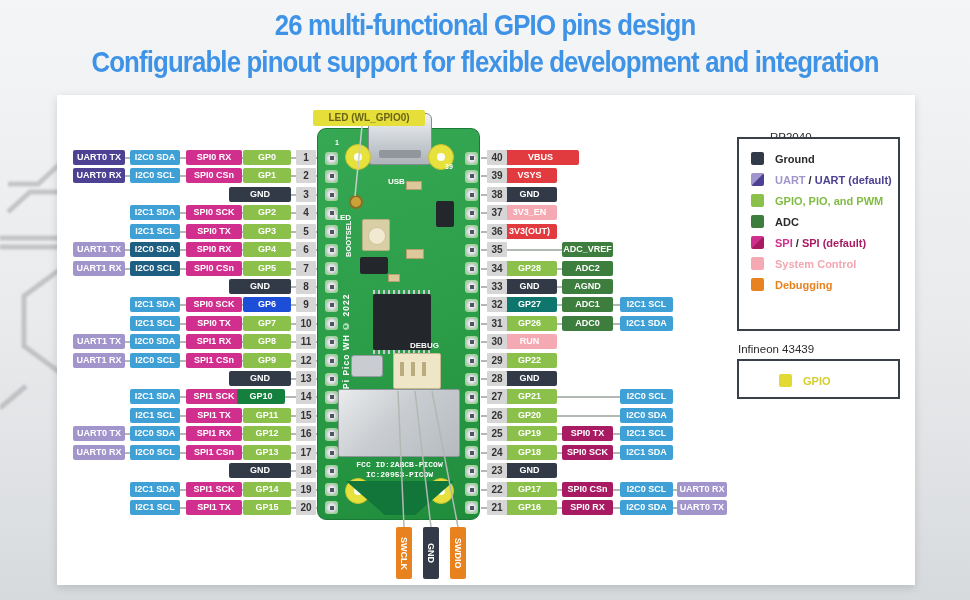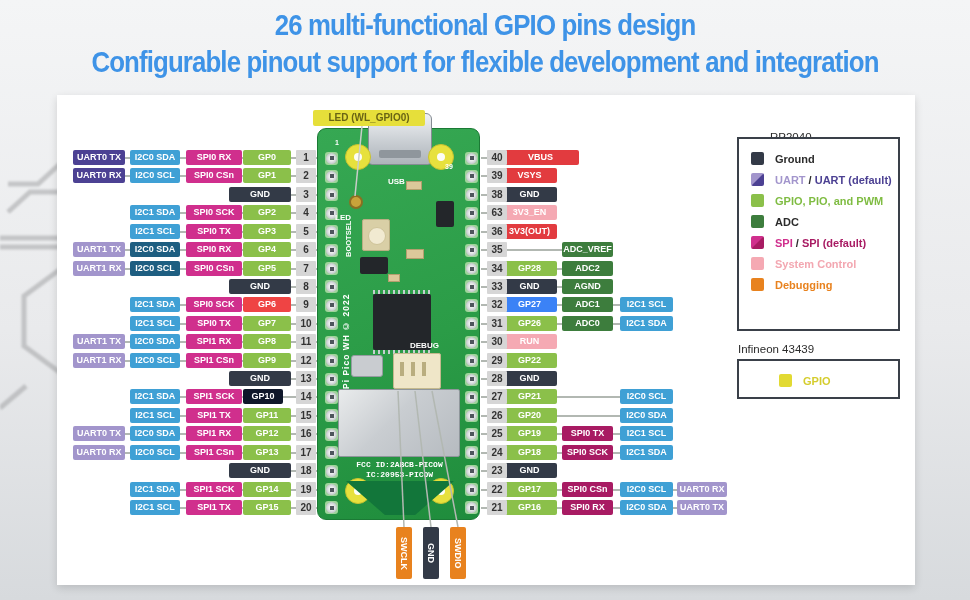--- a/index.html
+++ b/index.html
@@ -168,21 +168,21 @@
       </div>
       <div class="pin-row" style="top: 183.94px;">
         <div class="pline" style="left: 178px; width: 84px;"></div>
         <div class="pbox" style="left: 172px; width: 62px; background: rgb(51, 58, 71);">GND</div>
         <div class="pnum" style="left: 239px;">8</div>
       </div>
       <div class="pin-row" style="top: 202.36px;">
         <div class="pline" style="left: 79px; width: 183px;"></div>
         <div class="pbox" style="left: 73px; width: 50px; background: rgb(63, 160, 213);">I2C1 SDA</div>
         <div class="pbox" style="left: 129px; width: 56px; background: rgb(208, 47, 141);">SPI0 SCK</div>
-        <div class="pbox" style="left: 186px; width: 48px; background: #ef4444;">GP6</div>
+        <div class="pbox" style="left: 186px; width: 48px; background: #1d4ed8;">GP6</div>
         <div class="pnum" style="left: 239px;">9</div>
       </div>
       <div class="pin-row" style="top: 220.78px;">
         <div class="pline" style="left: 79px; width: 183px;"></div>
         <div class="pbox" style="left: 73px; width: 50px; background: rgb(63, 160, 213);">I2C1 SCL</div>
         <div class="pbox" style="left: 129px; width: 56px; background: rgb(208, 47, 141);">SPI0 TX</div>
         <div class="pbox" style="left: 186px; width: 48px; background: rgb(139, 192, 74);">GP7</div>
         <div class="pnum" style="left: 239px;">10</div>
       </div>
       <div class="pin-row" style="top: 239.2px;">
@@ -203,21 +203,21 @@
       </div>
       <div class="pin-row" style="top: 276.04px;">
         <div class="pline" style="left: 178px; width: 84px;"></div>
         <div class="pbox" style="left: 172px; width: 62px; background: rgb(51, 58, 71);">GND</div>
         <div class="pnum" style="left: 239px;">13</div>
       </div>
       <div class="pin-row" style="top: 294.46px;">
         <div class="pline" style="left: 79px; width: 183px;"></div>
         <div class="pbox" style="left: 73px; width: 50px; background: rgb(63, 160, 213);">I2C1 SDA</div>
         <div class="pbox" style="left: 129px; width: 56px; background: rgb(208, 47, 141);">SPI1 SCK</div>
-        <div class="pbox" style="left: 186px; width: 40px; background: #0f172a;">GP10</div>
+        <div class="pbox" style="left: 180px; width: 48px; background: #15803d;">GP10</div>
         <div class="pnum" style="left: 239px;">14</div>
       </div>
       <div class="pin-row" style="top: 312.88px;">
         <div class="pline" style="left: 79px; width: 183px;"></div>
         <div class="pbox" style="left: 73px; width: 50px; background: rgb(63, 160, 213);">I2C1 SCL</div>
         <div class="pbox" style="left: 129px; width: 56px; background: rgb(208, 47, 141);">SPI1 TX</div>
         <div class="pbox" style="left: 186px; width: 48px; background: rgb(139, 192, 74);">GP11</div>
         <div class="pnum" style="left: 239px;">15</div>
       </div>
       <div class="pin-row" style="top: 331.3px;">
@@ -268,21 +268,21 @@
         <div class="pnum" style="left: 430px;">39</div>
       </div>
       <div class="pin-row" style="top: 91.84px;">
         <div class="pline" style="left: 424px; width: 70px;"></div>
         <div class="pbox" style="left: 445px; width: 55px; background: rgb(51, 58, 71);">GND</div>
         <div class="pnum" style="left: 430px;">38</div>
       </div>
       <div class="pin-row" style="top: 110.26px;">
         <div class="pline" style="left: 424px; width: 70px;"></div>
         <div class="pbox" style="left: 445px; width: 55px; background: rgb(245, 169, 179);">3V3_EN</div>
-        <div class="pnum" style="left: 430px;">63</div>
+        <div class="pnum" style="left: 430px;">37</div>
       </div>
       <div class="pin-row" style="top: 128.68px;">
         <div class="pline" style="left: 424px; width: 70px;"></div>
         <div class="pbox" style="left: 445px; width: 55px; background: rgb(226, 59, 63);">3V3(OUT)</div>
         <div class="pnum" style="left: 430px;">36</div>
       </div>
       <div class="pin-row" style="top: 147.1px;">
         <div class="pline" style="left: 424px; width: 126px;"></div>
         <div class="pbox" style="left: 505px; width: 51px; background: rgb(61, 125, 61);">ADC_VREF</div>
         <div class="pnum" style="left: 430px;">35</div>
@@ -294,21 +294,21 @@
         <div class="pnum" style="left: 430px;">34</div>
       </div>
       <div class="pin-row" style="top: 183.94px;">
         <div class="pline" style="left: 424px; width: 126px;"></div>
         <div class="pbox" style="left: 445px; width: 55px; background: rgb(51, 58, 71);">GND</div>
         <div class="pbox" style="left: 505px; width: 51px; background: rgb(61, 125, 61);">AGND</div>
         <div class="pnum" style="left: 430px;">33</div>
       </div>
       <div class="pin-row" style="top: 202.36px;">
         <div class="pline" style="left: 424px; width: 186px;"></div>
-        <div class="pbox" style="left: 445px; width: 55px; background: #3b82f6;">GP27</div>
+        <div class="pbox" style="left: 445px; width: 55px; background: #0f766e;">GP27</div>
         <div class="pbox" style="left: 505px; width: 51px; background: rgb(61, 125, 61);">ADC1</div>
         <div class="pbox" style="left: 563px; width: 53px; background: rgb(63, 160, 213);">I2C1 SCL</div>
         <div class="pnum" style="left: 430px;">32</div>
       </div>
       <div class="pin-row" style="top: 220.78px;">
         <div class="pline" style="left: 424px; width: 186px;"></div>
         <div class="pbox" style="left: 445px; width: 55px; background: rgb(139, 192, 74);">GP26</div>
         <div class="pbox" style="left: 505px; width: 51px; background: rgb(61, 125, 61);">ADC0</div>
         <div class="pbox" style="left: 563px; width: 53px; background: rgb(63, 160, 213);">I2C1 SDA</div>
         <div class="pnum" style="left: 430px;">31</div>

